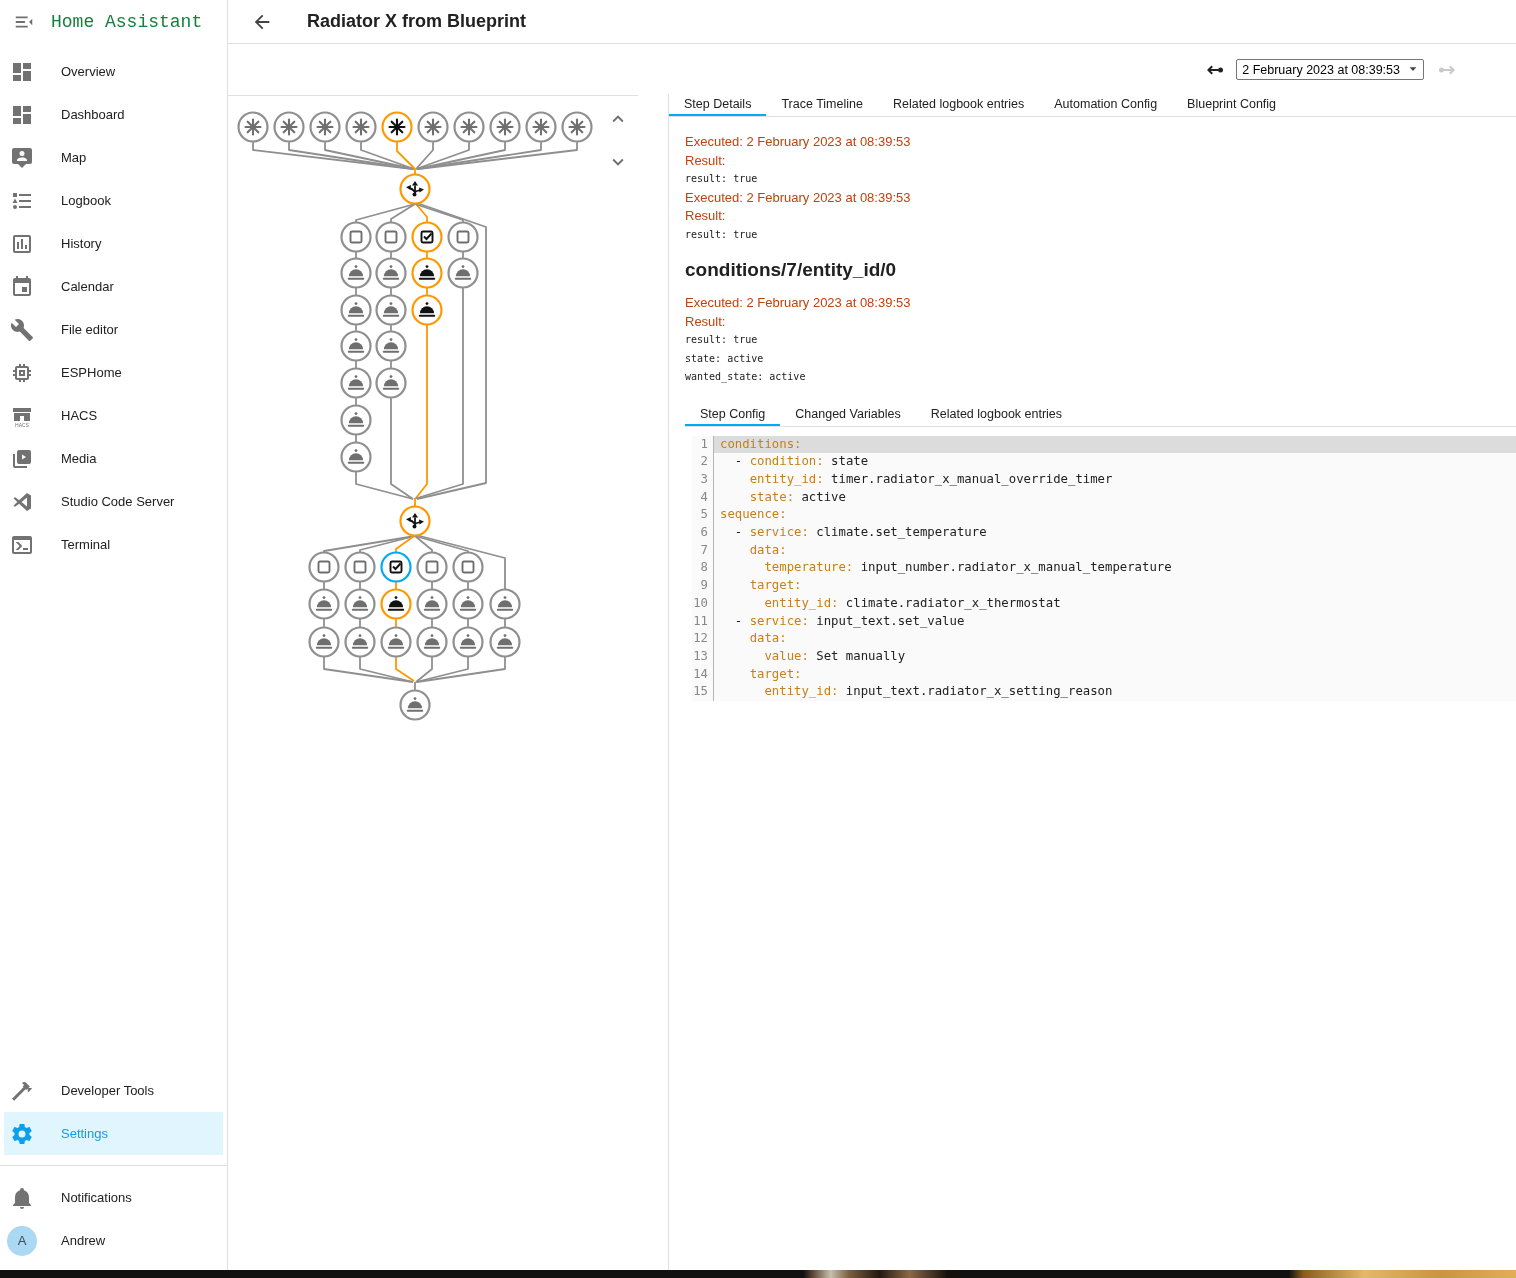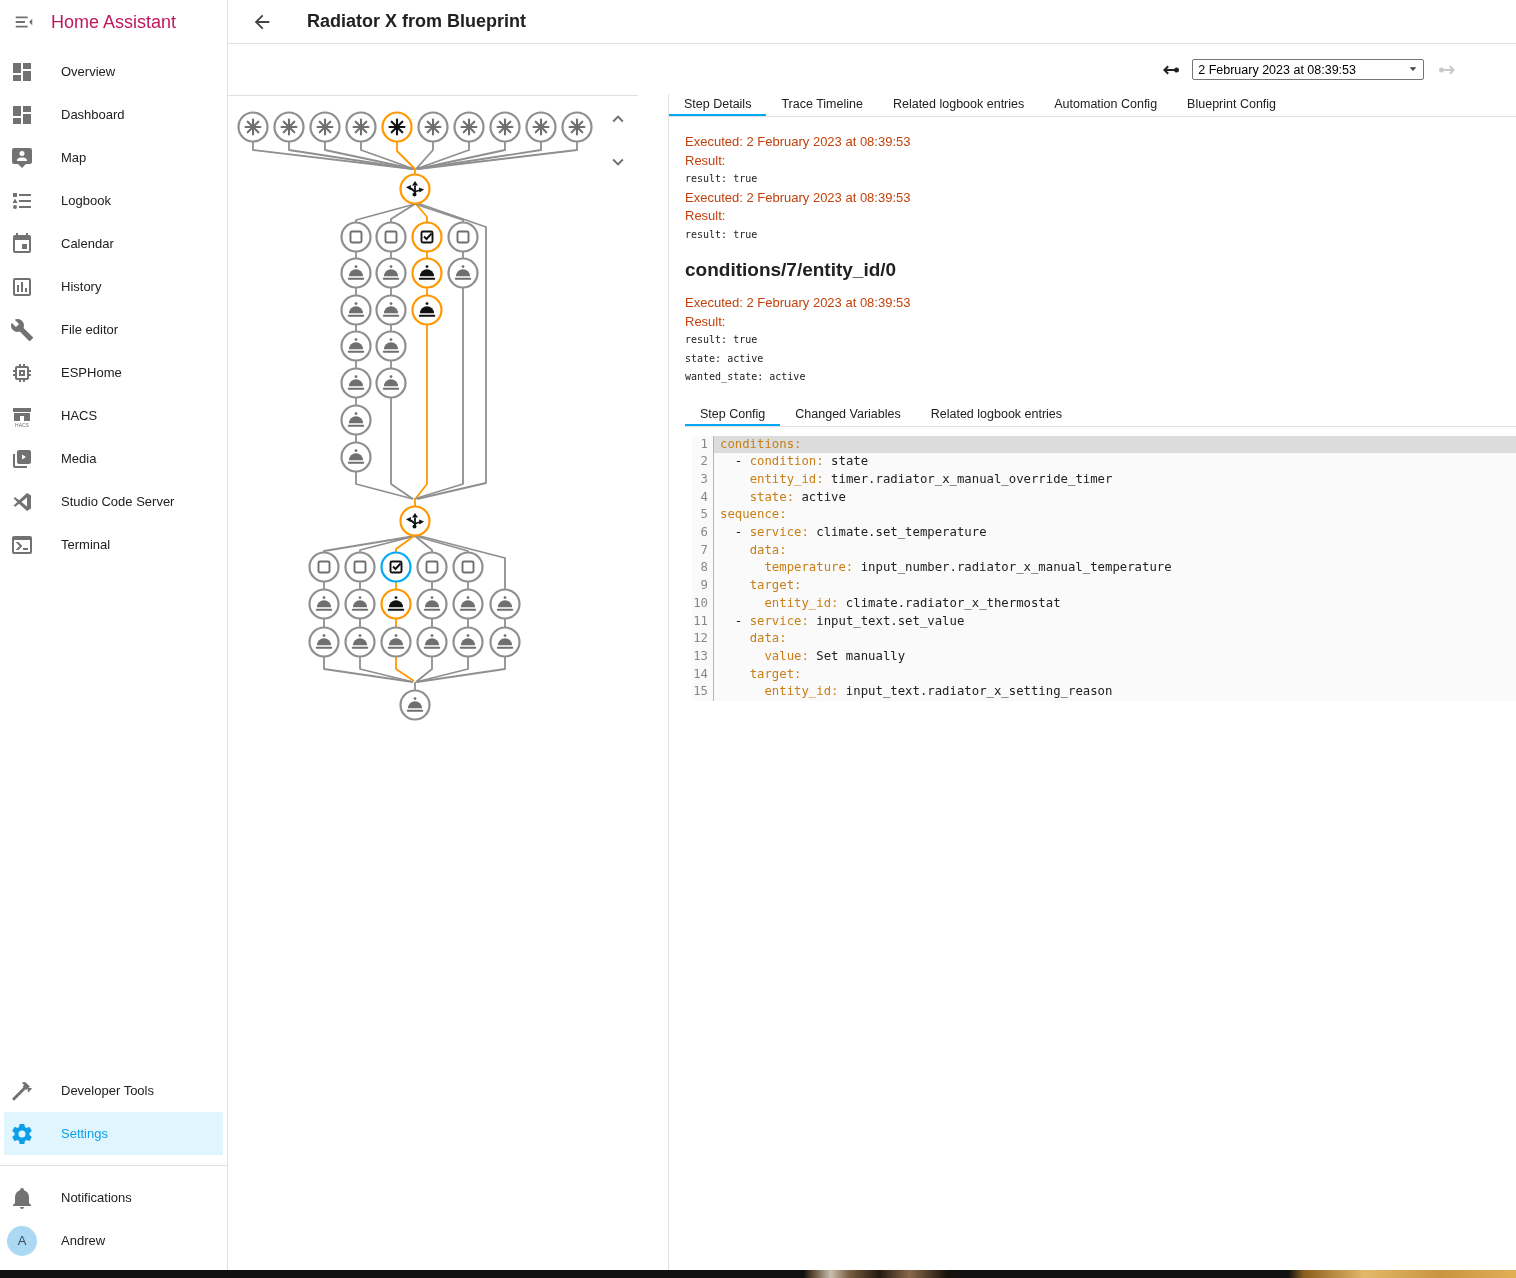--- a/index.html
+++ b/index.html
@@ -6,21 +6,21 @@
   html,body { width:1516px; height:1278px; overflow:hidden; background:#fff;
     font-family:"Liberation Sans", sans-serif; color:#212121; }
   .app { position:relative; width:1516px; height:1278px; background:#fff; }
 
   
   .sidebar { position:absolute; left:0; top:0; width:228px; height:1270px;
     border-right:1px solid #e0e0e0; background:#fff; display:flex; flex-direction:column; }
   .sidebar-header { height:44px; display:flex; align-items:center; flex:0 0 auto; }
   .menu-toggle { width:40px; height:40px; margin-left:4px; border:none; background:none;
     display:flex; align-items:center; justify-content:center; cursor:pointer; color:#6f6f6f; }
-  .sidebar-title { font-size:18px; color:#be185d; margin-left:7px; }
+  .sidebar-title { font-size:18px; color:#15803d; margin-left:7px;font-family:Liberation Mono, monospace; }
   .side-items { padding-top:6px; flex:0 0 auto; }
   .side-item { height:43px; display:flex; align-items:center; cursor:pointer; position:relative; }
   .side-item .ic { width:24px; height:24px; margin-left:10px; flex:0 0 auto; color:#727272; }
   .side-item .lbl { margin-left:27px; font-size:13px; font-weight:500; color:#212121; white-space:nowrap; }
   .side-item.active { background:rgba(3,169,244,0.12); border-radius:0; margin:0 4px; }
   .side-item.active .ic { color:#0da0e8; margin-left:6px; }
   .side-item.active .lbl { color:#0da0e8; }
   .side-bottom { margin-top:auto; flex:0 0 auto; padding-bottom:8px; }
   .side-divider { border-top:1px solid #e0e0e0; margin:10px 0; }
   .avatar { width:30px; height:30px; border-radius:50%; background:#abd8f3; color:#3c4e5a;
@@ -35,21 +35,21 @@
   .page-title { font-size:18px; margin-left:25px; color:#212121; }
 
   
   .toolbar { position:absolute; left:228px; top:44px; width:1288px; height:51px; background:#fff;
     display:flex; align-items:center; justify-content:flex-end; padding-right:54px; }
   .ray-btn { border:none; background:none; cursor:pointer; width:26px; height:26px;
     display:flex; align-items:center; justify-content:center; }
   .ray-btn.prev { color:#212121; margin-right:10px; }
   .ray-btn.next { color:#c9c9c9; margin-left:12px; }
   .trace-select { height:21px; border:1px solid #767676; border-radius:2px; background:#fff;
-    font-size:12.5px; display:flex; align-items:center; padding:6px 5px; cursor:pointer; color:#000;gap:44px; }
+    font-size:12.5px; display:flex; align-items:center; padding:6px 5px; cursor:pointer; color:#000; }
   .trace-select .sel-arrow { margin-left:8px; color:#444; }
 
   
   .graph-panel { position:absolute; left:228px; top:95px; width:410px; height:1183px;
     border-top:1px solid #e0e0e0; background:#fff; }
   .graph-svg { position:absolute; left:0; top:0; }
   .gchev { position:absolute; left:376px; width:28px; height:28px; border:none; background:none;
     cursor:pointer; color:#6f6f6f; display:flex; align-items:center; justify-content:center; }
   .gchev.up { top:9px; } .gchev.down { top:52px; }
 
@@ -113,29 +113,29 @@
           <span class="lbl">Map</span>
         </div>
         <div class="side-item">
           <span class="ic"><svg width="24" height="24" viewBox="0 0 24 24" fill="currentColor">
               <path d="M5,9.5L7.5,14H2.5L5,9.5M3,4H7V8H3V4M5,20A2,2 0 0,0 7,18A2,2 0 0,0 5,16A2,2 0 0,0 3,18A2,2 0 0,0 5,20M9,5V7H21V5H9M9,19H21V17H9V19M9,13H21V11H9V13Z"></path>
             </svg></span>
           <span class="lbl">Logbook</span>
         </div>
         <div class="side-item">
           <span class="ic"><svg width="24" height="24" viewBox="0 0 24 24" fill="currentColor">
+              <path d="M9,17H7V10H9V17M13,17H11V7H13V17M17,17H15V13H17V17M19,19H5V5H19V19M19,3H5A2,2 0 0,0 3,5V19A2,2 0 0,0 5,21H19A2,2 0 0,0 21,19V5A2,2 0 0,0 19,3Z"></path>
+            </svg></span>
+          <span class="lbl">History</span>
+        </div>
+        <div class="side-item">
+          <span class="ic"><svg width="24" height="24" viewBox="0 0 24 24" fill="currentColor">
               <path d="M19,19H5V8H19M19,3H18V1H16V3H8V1H6V3H5C3.89,3 3,3.9 3,5V19A2,2 0 0,0 5,21H19A2,2 0 0,0 21,19V5C21,3.9 20.1,3 19,3M17,12H12V17H17V12Z"></path>
             </svg></span>
           <span class="lbl">Calendar</span>
-        </div>
-        <div class="side-item">
-          <span class="ic"><svg width="24" height="24" viewBox="0 0 24 24" fill="currentColor">
-              <path d="M9,17H7V10H9V17M13,17H11V7H13V17M17,17H15V13H17V17M19,19H5V5H19V19M19,3H5A2,2 0 0,0 3,5V19A2,2 0 0,0 5,21H19A2,2 0 0,0 21,19V5A2,2 0 0,0 19,3Z"></path>
-            </svg></span>
-          <span class="lbl">History</span>
         </div>
         <div class="side-item">
           <span class="ic"><svg width="24" height="24" viewBox="0 0 24 24" fill="currentColor">
               <path d="M22.7,19L13.6,9.9C14.5,7.6 14,4.9 12.1,3C10.1,1 7.1,0.6 4.7,1.7L9,6L6,9L1.6,4.7C0.4,7.1 0.9,10.1 2.9,12.1C4.8,14 7.5,14.5 9.8,13.6L18.9,22.7C19.3,23.1 19.9,23.1 20.3,22.7L22.6,20.4C23.1,20 23.1,19.3 22.7,19Z"></path>
             </svg></span>
           <span class="lbl">File editor</span>
         </div>
         <div class="side-item">
           <span class="ic"><svg width="24" height="24" viewBox="0 0 24 24" fill="currentColor">
               <path d="M17,17H7V7H17M21,11V9H19V7C19,5.89 18.1,5 17,5H15V3H13V5H11V3H9V5H7C5.89,5 5,5.89 5,7V9H3V11H5V13H3V15H5V17C5,18.1 5.89,19 7,19H9V21H11V19H13V21H15V19H17A2,2 0 0,0 19,17V15H21V13H19V11M13,13H11V11H13M15,9H9V15H15V9Z"></path>

